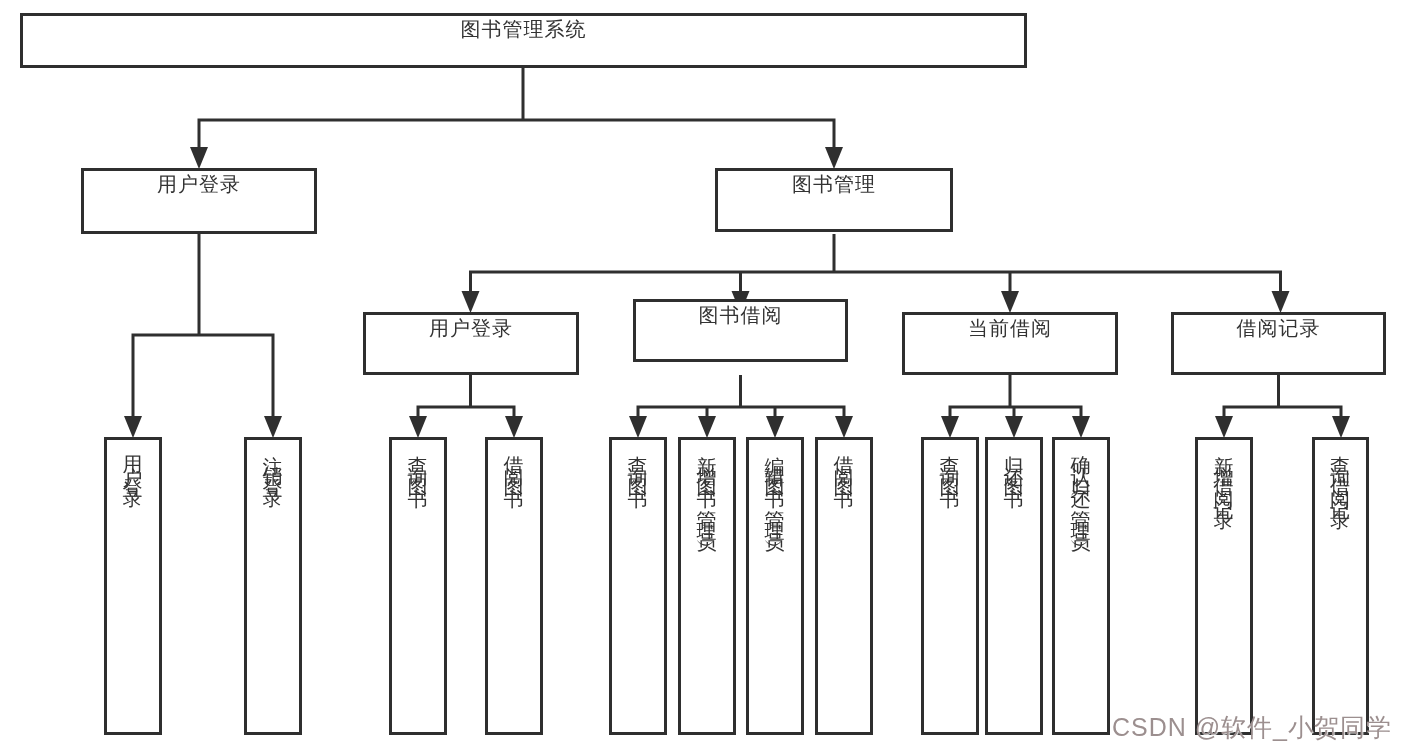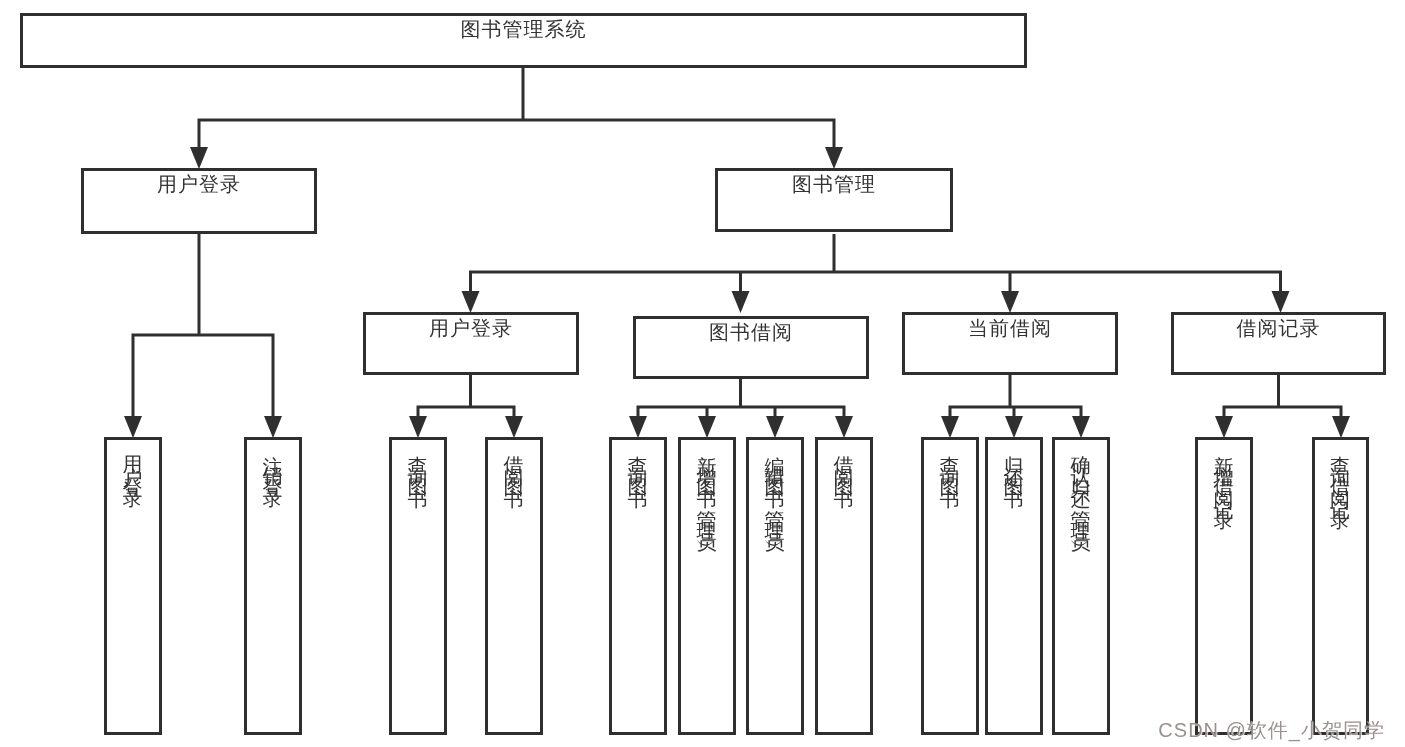--- a/index.html
+++ b/index.html
@@ -48,23 +48,23 @@
   }
   .vbox .vlabel{
     writing-mode:vertical-rl;
     text-orientation:mixed;
     letter-spacing:11px;
     line-height:1;
     white-space:nowrap;
   }
   .watermark{
     position:absolute;
-    right:20px;
+    right:13px;
     bottom:3px;
-    font-size:20px;
+    font-size:25px;
     color:var(--wm);
     text-shadow:1px 1px 1px rgba(255,255,255,0.9);
     letter-spacing:1px;
     z-index:3;
     white-space:nowrap;
   }
 </style>
 </head>
 <body>
 
@@ -113,21 +113,21 @@
   <div class="box" style="left:81px;top:168px;width:236px;height:66px">
     <span class="hlabel">用户登录</span>
   </div>
   <div class="box" style="left:715px;top:168px;width:238px;height:64px">
     <span class="hlabel">图书管理</span>
   </div>
 
   <div class="box" style="left:363px;top:312px;width:216px;height:63px">
     <span class="hlabel">用户登录</span>
   </div>
-  <div class="box" style="left:633px;top:316px;width:236px;height:63px">
+  <div class="box" style="left:633px;top:299px;width:215px;height:63px">
     <span class="hlabel">图书借阅</span>
   </div>
   <div class="box" style="left:902px;top:312px;width:216px;height:63px">
     <span class="hlabel">当前借阅</span>
   </div>
   <div class="box" style="left:1171px;top:312px;width:215px;height:63px">
     <span class="hlabel">借阅记录</span>
   </div>
 
   <div class="box vbox" style="left:104px;top:437px;width:58px;height:298px">

